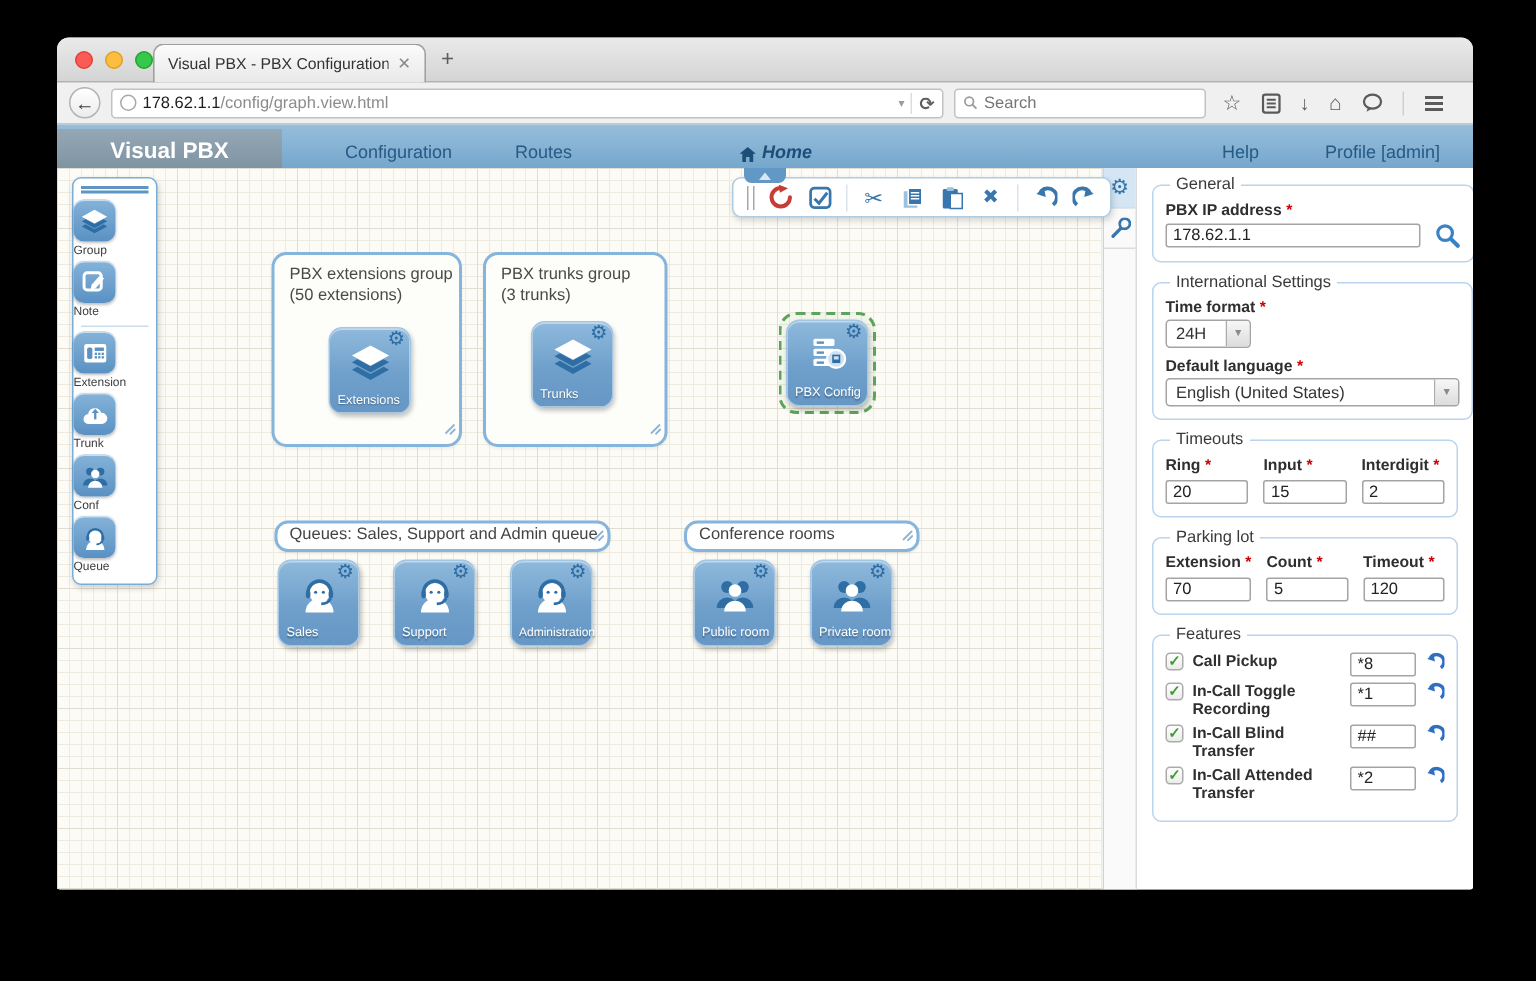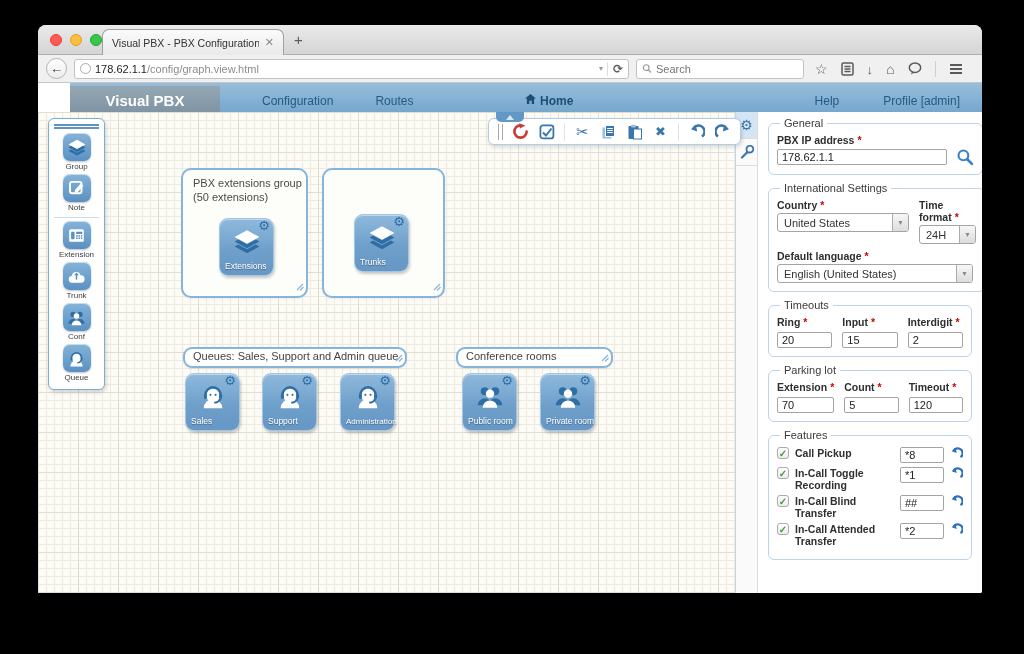--- a/index.html
+++ b/index.html
@@ -44,25 +44,25 @@
                   display:flex; align-items:center; padding:0 5px; gap:4px; }
   .search-field input { border:none; outline:none; width:100%; font-size:11px; font-family:inherit; color:#333; background:transparent; }
   .chrome-icons { display:flex; align-items:center; gap:13px; margin-left:4px; color:#5a5a5a; }
   .star-icon::after { content:"☆"; font-size:14px; }
   .down-icon::after { content:"↓"; font-size:13px; font-weight:bold; }
   .home-btn-icon::after { content:"⌂"; font-size:14px; font-weight:bold; }
   .chrome-sep { width:1px; height:16px; background:#cfcfcf; }
 
   
   .navbar { height:35px; background:linear-gradient(#97bedb,#6fa2ca); display:flex; align-items:center;
-            font-size:12px; color:#265a84; position:relative;margin-left:32px; }
+            font-size:12px; color:#265a84; position:relative; }
   .brand { width:150px; height:29px; background:linear-gradient(#95a7b4,#7d92a2);
            color:#fff; font-weight:bold; font-size:15px; display:flex; align-items:center; justify-content:center; }
   .nav-item { margin-left:42px; }
-  .nav-home { position:absolute; left:455px; display:flex; align-items:flex-start; gap:4px; color:#1d4e77; font-weight:bold; }
+  .nav-home { position:absolute; left:455px; display:flex; align-items:flex-end; gap:4px; color:#1d4e77; font-weight:bold;font-style:italic; }
   .nav-right { margin-left:auto; display:flex; gap:44px; padding-right:22px; }
   .expander { position:absolute; left:458px; top:87px; width:28px; height:10px; background:#6298c6;
               border-radius:0 0 5px 5px; display:flex; align-items:center; justify-content:center; z-index:30; }
   .expander::after { content:""; width:0; height:0; border-left:4px solid transparent; border-right:4px solid transparent;
                      border-bottom:5px solid #d7e7f4; }
 
   
   .content { position:absolute; top:87px; left:0; width:944px; height:481px; display:flex; }
   .canvas { position:relative; width:697px; height:481px;
             background-color:#fcfbf6;
@@ -70,21 +70,21 @@
               linear-gradient(to right,#e0ded0 1px,transparent 1px),
               linear-gradient(to bottom,#e0ded0 1px,transparent 1px),
               linear-gradient(to right,#edebe0 1px,transparent 1px),
               linear-gradient(to bottom,#edebe0 1px,transparent 1px);
             background-size:40px 40px,40px 40px,8px 8px,8px 8px; }
 
   
   .palette { position:absolute; left:10px; top:6px; width:57px; background:#fff; border:1px solid #79aed9;
              border-radius:6px; box-shadow:1px 2px 4px rgba(0,0,0,.18); padding:4px 0 5px; }
   .palette-grip { height:5px; border-top:2px solid #5e95c3; border-bottom:2px solid #5e95c3; margin:1px 5px 4px; }
-  .pal-item { display:flex; flex-direction:column; align-items:center; margin:3px 0 2px; }
+  .pal-item { display:flex; flex-direction:column; margin:3px 0 2px; }
   .pal-icon { width:28px; height:28px; border-radius:7px; background:linear-gradient(#85b3d9,#5a91c3);
               box-shadow:inset 0 1px 0 rgba(255,255,255,.55),0 1px 2px rgba(0,0,0,.25);
               display:flex; align-items:center; justify-content:center; }
   .pal-label { font-size:8px; color:#3d3d3d; margin-top:1px; }
   .pal-sep { border-top:1px solid #cadcec; margin:5px 5px 2px; }
 
   
   .toolbar { position:absolute; left:450px; top:6px; height:27px; background:#fff; border:1px solid #afccе5;
              border:1px solid #afcce5; border-radius:6px; box-shadow:1px 2px 4px rgba(0,0,0,.15);
              display:flex; align-items:center; gap:9px; padding:0 9px; z-index:20; }
@@ -374,37 +374,64 @@
             </span>
           <span class="node-label">Extensions</span>
         </div>
         <span class="resize-icon"><svg width="8" height="8" viewBox="0 0 8 8">
               <line x1="1" y1="7" x2="7" y2="1" stroke="#8fb3d4" stroke-width="1.2"></line>
               <line x1="4" y1="7.5" x2="7.5" y2="4" stroke="#8fb3d4" stroke-width="1.2"></line>
             </svg></span>
       </div>
 
       <div class="group-box" style="left:284px;top:56px;width:123px;height:130px;">
+        <div class="group-title">
+          <div>PBX trunks group</div>
+          <div>(3 trunks)</div>
+        </div>
         <div class="node" style="left:30px;top:44px;position:absolute;">
           <span class="gear-icon"></span>
           <span class="node-icon">
               <svg width="30" height="27" viewBox="0 0 26 24">
                 <path d="M13 2 L24 8 13 14 2 8Z" fill="#fff"></path>
                 <path d="M2 12 L13 18 24 12 20.8 10.2 13 14.4 5.2 10.2Z" fill="#2f6ea5"></path>
                 <path d="M2 16.5 L13 22.5 24 16.5 20.8 14.7 13 18.9 5.2 14.7Z" fill="#2f6ea5"></path>
               </svg>
             </span>
           <span class="node-label">Trunks</span>
         </div>
         <span class="resize-icon"><svg width="8" height="8" viewBox="0 0 8 8">
               <line x1="1" y1="7" x2="7" y2="1" stroke="#8fb3d4" stroke-width="1.2"></line>
               <line x1="4" y1="7.5" x2="7.5" y2="4" stroke="#8fb3d4" stroke-width="1.2"></line>
             </svg></span>
       </div>
 
+      <div class="selected-wrap" style="left:481px;top:96px;">
+        <div class="node">
+          <span class="gear-icon"></span>
+          <span class="node-icon">
+              <svg width="28" height="26" viewBox="0 0 26 24">
+                <g fill="#fff">
+                  <rect x="4" y="2.5" width="13" height="4.6" rx="1"></rect>
+                  <rect x="4" y="8.7" width="13" height="4.6" rx="1"></rect>
+                  <rect x="4" y="14.9" width="13" height="4.6" rx="1"></rect>
+                </g>
+                <g fill="#5b92c3">
+                  <rect x="6" y="4.2" width="4.5" height="1.5"></rect>
+                  <rect x="6" y="10.4" width="4.5" height="1.5"></rect>
+                  <rect x="6" y="16.6" width="4.5" height="1.5"></rect>
+                </g>
+                <circle cx="18" cy="15" r="5.6" fill="#cfe2f2" stroke="#fff" stroke-width="1.4"></circle>
+                <rect x="15.6" y="12.4" width="5" height="5.2" fill="#2f6ea5"></rect>
+                <rect x="16.6" y="13.4" width="3" height="2" fill="#cfe2f2"></rect>
+              </svg>
+            </span>
+          <span class="node-label">PBX Config</span>
+        </div>
+      </div>
 
       <div class="note-pill" style="left:145px;top:235px;width:224px;">
         <span>Queues: Sales, Support and Admin queue</span>
         <span class="resize-icon"><svg width="8" height="8" viewBox="0 0 8 8">
               <line x1="1" y1="7" x2="7" y2="1" stroke="#8fb3d4" stroke-width="1.2"></line>
               <line x1="4" y1="7.5" x2="7.5" y2="4" stroke="#8fb3d4" stroke-width="1.2"></line>
             </svg></span>
       </div>
 
       <div class="node" style="left:147px;top:261px;">
@@ -523,27 +550,20 @@
                 <circle cx="7" cy="7" r="4.6" fill="none" stroke="#3b82c4" stroke-width="2"></circle>
                 <line x1="10.6" y1="10.6" x2="15" y2="15" stroke="#3b82c4" stroke-width="2.6" stroke-linecap="round"></line>
               </svg>
           </div>
         </fieldset>
 
         <fieldset>
           <legend>International Settings</legend>
           <div class="sel-row">
             <div>
-              <label class="f-label"><span>Country</span><span class="req"></span></label>
-              <div class="select w-country">
-                  <span>United States</span>
-                  <span class="dd"></span>
-                </div>
-            </div>
-            <div>
               <label class="f-label"><span>Time format</span><span class="req"></span></label>
               <div class="select w-time">
                   <span>24H</span>
                   <span class="dd"></span>
                 </div>
             </div>
           </div>
           <label class="f-label" style="margin-top:6px;"><span>Default language</span><span class="req"></span></label>
           <div class="select w-lang">
               <span>English (United States)</span>

